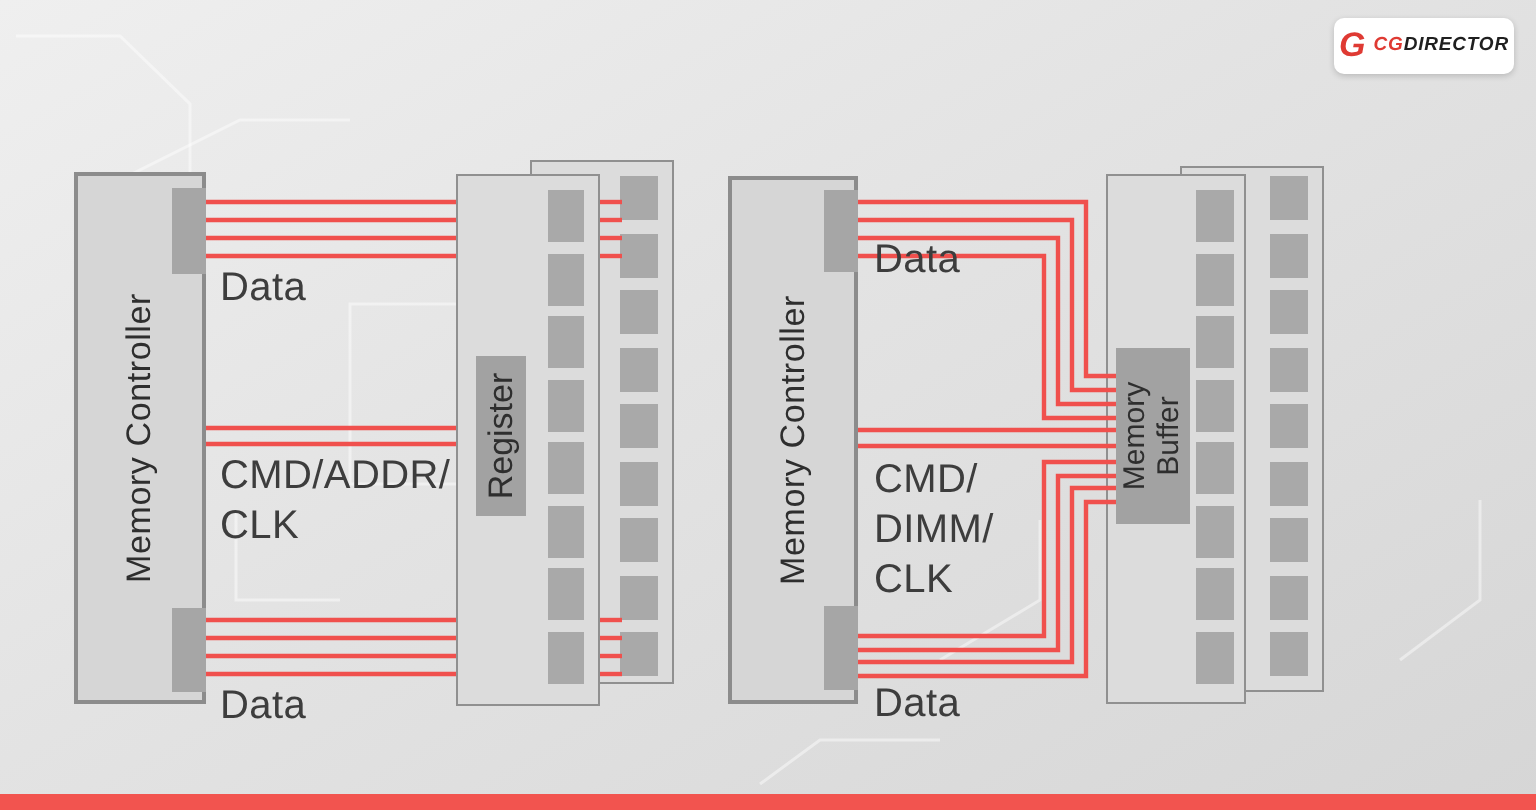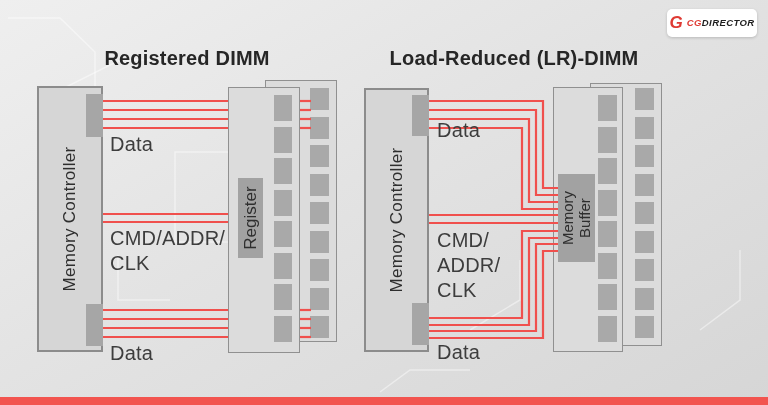--- a/index.html
+++ b/index.html
@@ -77,22 +77,20 @@
       <rect x="92" y="128" width="6" height="6"></rect>
         <rect x="57" y="252" width="6" height="6"></rect>
     </g>
   </svg>
 
   <div class="logo">
     <span class="gmark" style="color: rgb(223, 58, 51);">G</span>
     <span class="wordmark"><span style="color: rgb(223, 58, 51);">CG</span><span style="color: rgb(31, 31, 31);">DIRECTOR</span></span>
   </div>
 
-  <div class="title left">Registered DIMM</div>
-  <div class="title right">Load-Reduced (LR)-DIMM</div>
 
   <div class="box mc" style="left:37px;top:86px;width:66px;height:266px;">
     <span class="vtext">Memory Controller</span>
   </div>
   <div class="box pad" style="left:86px;top:94px;width:17px;height:43px;"></div>
   <div class="box pad" style="left:86px;top:304px;width:17px;height:42px;"></div>
 
   <div class="buslabel" style="left:110px;top:132px;">Data</div>
   <div class="buslabel" style="left:110px;top:226px;">CMD/ADDR/
 CLK</div>
@@ -124,21 +122,21 @@
     </div>
 
   <div class="box mc" style="left:364px;top:88px;width:65px;height:264px;">
     <span class="vtext">Memory Controller</span>
   </div>
   <div class="box pad" style="left:412px;top:95px;width:17px;height:41px;"></div>
   <div class="box pad" style="left:412px;top:303px;width:17px;height:42px;"></div>
 
   <div class="buslabel" style="left:437px;top:118px;">Data</div>
   <div class="buslabel" style="left:437px;top:228px;">CMD/
-ADDR/
+DIMM/
 CLK</div>
   <div class="buslabel" style="left:437px;top:340px;">Data</div>
 
   <div class="box board back" style="left:590px;top:83px;width:72px;height:263px;"></div>
   <div class="box board front" style="left:553px;top:87px;width:70px;height:265px;"></div>
   <div class="box bufchip" style="left:558px;top:174px;width:37px;height:88px;">
     <span class="vtext multi" style="font-size:15px;">Memory
 Buffer</span>
   </div>
   <div id="chips-lrdimm">

